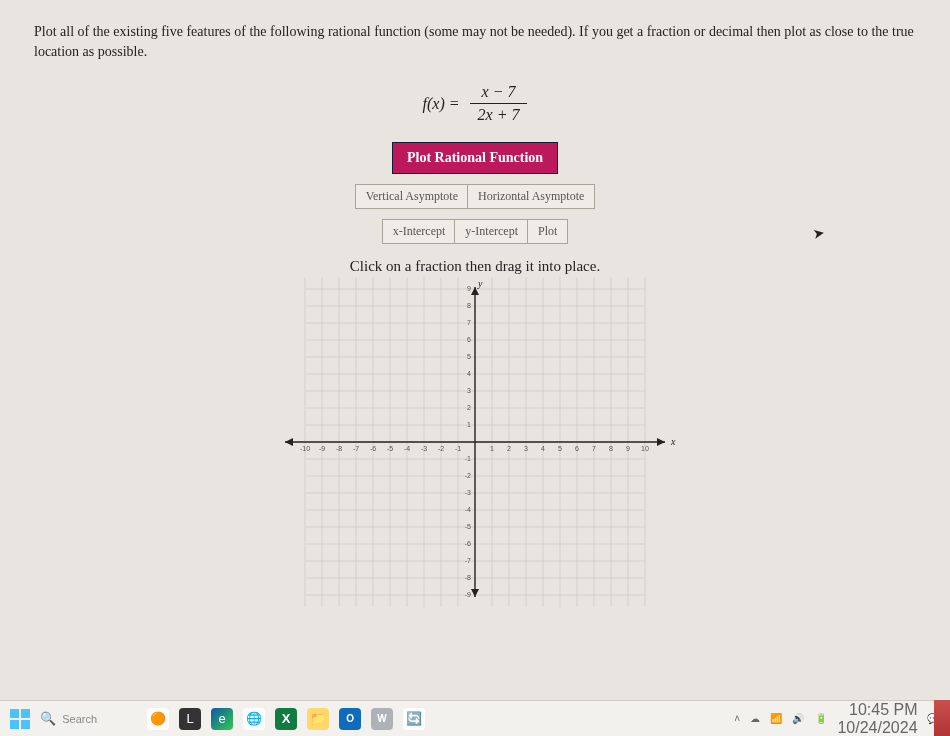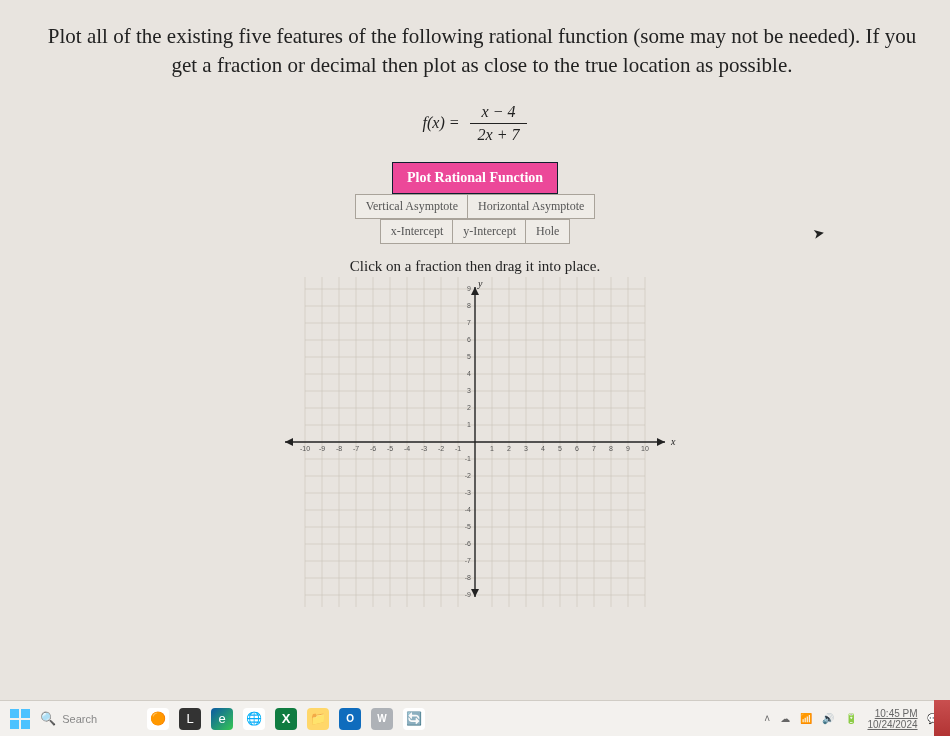--- a/index.html
+++ b/index.html
@@ -7,48 +7,47 @@
     width: 950px;
     height: 736px;
     background: #e8e4df;
     font-family: Georgia, 'Times New Roman', serif;
     color: #222;
     position: relative;
     overflow: hidden;
   }
   .question-text {
     padding: 22px 20px 0 34px;
-    font-size: 21px;
+    font-size: 14px;
     line-height: 1.4;
-    text-align: center;
   }
   .equation {
     text-align: center;
     margin: 22px 0 18px 0;
     font-family: 'Cambria Math', 'Times New Roman', serif;
     font-size: 16px;
     font-style: italic;
   }
   .equation .lhs { display:inline-block; vertical-align: middle; }
   .equation .frac { display:inline-block; vertical-align: middle; text-align:center; margin-left:6px;}
   .equation .num { display:block; border-bottom:1.5px solid #222; padding:0 8px 2px 8px;}
   .equation .den { display:block; padding:2px 8px 0 8px;}
   .tool-area { text-align:center; }
   .plot-btn {
     display:inline-block;
-    background:#ec4899;
+    background:#be185d;
     color:#fff;
     font-family: Georgia, serif;
     font-size:14px;
     font-weight:bold;
     padding:7px 14px;
     border:1px solid #0e1f2e;
     cursor:pointer;
   }
-  .feature-row { margin-top:0; }
+  .feature-row { margin-top:10px; }
   .feature-btn {
     display:inline-block;
     background:#efece7;
     border:1px solid #a9a39a;
     color:#555;
     font-family: Georgia, serif;
     font-size:12px;
     padding:4px 10px;
     margin:0 -1px;
     cursor:pointer;
@@ -94,43 +93,43 @@
   .taskbar .start { width:20px; height:20px; margin-right:10px; display:grid; grid-template-columns:1fr 1fr; grid-template-rows:1fr 1fr; gap:2px;}
   .taskbar .start div:nth-child(1){background:#4cc2ff;}
   .taskbar .start div:nth-child(2){background:#4cc2ff;}
   .taskbar .start div:nth-child(3){background:#4cc2ff;}
   .taskbar .start div:nth-child(4){background:#4cc2ff;}
   .taskbar .search { display:flex; align-items:center; gap:6px; color:#888; margin-right:20px;}
   .taskbar .search .mag { font-size:13px; }
   .taskbar .apps { display:flex; gap:10px; align-items:center; margin-left:30px;}
   .taskbar .apps .app-icon { width:22px; height:22px; border-radius:4px; display:flex; align-items:center; justify-content:center; font-size:13px;}
   .taskbar .tray { margin-left:auto; display:flex; align-items:center; gap:10px; color:#666; font-size:10px;}
-  .taskbar .clock { text-align:right; line-height:1.1; font-size:10px;text-decoration:underline;}
+  .taskbar .clock { text-align:right; line-height:1.1; font-size:16px;}
   .edge-red { position:absolute; right:0; bottom:0; width:16px; height:36px; background:linear-gradient(#c94f4f,#b23434);}
 </style>
 </head>
 <body>
 
 <div class="question-text">Plot all of the existing five features of the following rational function (some may not be needed). If you get a fraction or decimal then plot as close to the true location as possible.</div>
 
 <div class="equation">
   <span class="lhs">f(x) =</span>
   <span class="frac">
-    <span class="num">x − 4</span>
+    <span class="num">x − 7</span>
     <span class="den">2x + 7</span>
   </span>
 </div>
 
 <div class="tool-area">
   <div class="plot-btn">Plot Rational Function</div>
   <div class="feature-row">
     <span class="feature-btn">Vertical Asymptote</span><span class="feature-btn">Horizontal Asymptote</span>
   </div>
   <div class="feature-row">
-    <span class="feature-btn">x-Intercept</span><span class="feature-btn">y-Intercept</span><span class="feature-btn">Hole</span>
+    <span class="feature-btn">x-Intercept</span><span class="feature-btn">y-Intercept</span><span class="feature-btn">Plot</span>
   </div>
 </div>
 
 <div class="instruct">Click on a fraction then drag it into place.</div>
 
 <div class="graph-wrap">
   <svg class="graph" viewBox="0 0 420 330">
     <g id="grid">
         <line x1="40" x2="40" y1="-5" y2="335" class="gridline"></line>
         <line x1="40" x2="380" y1="335" y2="335" class="gridline"></line>

